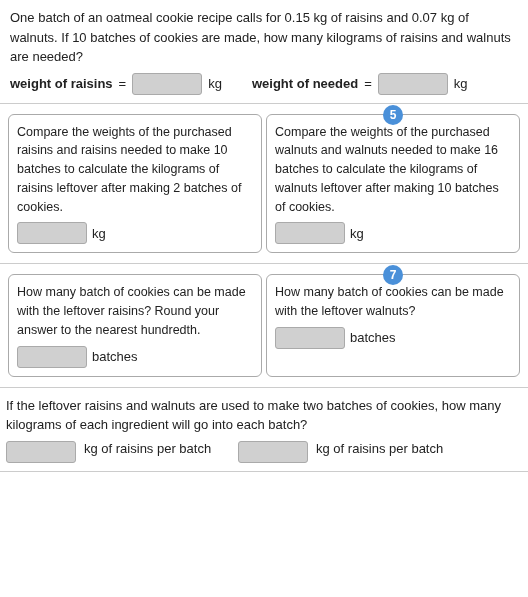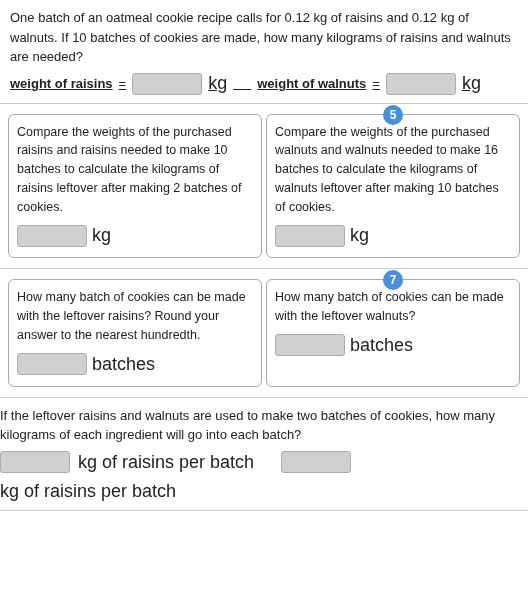--- a/index.html
+++ b/index.html
@@ -21,39 +21,38 @@
       line-height: 1.5;
       font-size: 13px;
     }
 
     .input-row {
       display: flex;
       align-items: center;
       gap: 6px;
       margin-top: 6px;
       flex-wrap: wrap;
-      text-decoration: underline;
     }
 
     .input-label {
       font-weight: bold;
       font-size: 13px;
     }
 
     .answer-box {
       background: #d0d0d0;
       border: 1px solid #aaa;
       border-radius: 3px;
       width: 70px;
       height: 22px;
       display: inline-block;
     }
 
     .unit-label {
-      font-size: 18px;
+      font-size: 13px;
     }
 
     .cards-row {
       display: flex;
       gap: 0px;
       padding: 8px 6px;
       border-bottom: 1px solid #ccc;
     }
 
     .card {
@@ -85,44 +84,44 @@
     }
 
     .card-input-row {
       display: flex;
       align-items: center;
       gap: 5px;
       margin-top: 6px;
     }
 
     .bottom-section {
-      padding: 8px 0;
+      padding: 8px 6px;
       border-bottom: 1px solid #ccc;
     }
 
     .bottom-input-row {
       display: flex;
-      align-items: flex-end;
+      align-items: flex-start;
       gap: 8px;
       margin-top: 6px;
       flex-wrap: wrap;
     }
   </style>
 </head>
 <body>
 
 <div class="section">
-  <p class="problem-text">One batch of an oatmeal cookie recipe calls for 0.12 kg of raisins and 0.12 kg of walnuts. If 10 batches of cookies are made, how many kilograms of raisins and walnuts are needed?</p>
+  <p class="problem-text">One batch of an oatmeal cookie recipe calls for 0.15 kg of raisins and 0.07 kg of walnuts. If 10 batches of cookies are made, how many kilograms of raisins and walnuts are needed?</p>
   <div class="input-row">
     <span class="input-label">weight of raisins</span>
     <span>=</span>
     <span class="answer-box"></span>
     <span class="unit-label">kg</span>
     &nbsp;&nbsp;&nbsp;&nbsp;&nbsp;
-    <span class="input-label">weight of walnuts</span>
+    <span class="input-label">weight of needed</span>
     <span>=</span>
     <span class="answer-box"></span>
     <span class="unit-label">kg</span>
   </div>
 </div>
 
 <div class="cards-row">
   <div class="card">
     <p class="card-text">Compare the weights of the purchased raisins and raisins needed to make 10 batches to calculate the kilograms of raisins leftover after making 2 batches of cookies.</p>
     <div class="card-input-row">

